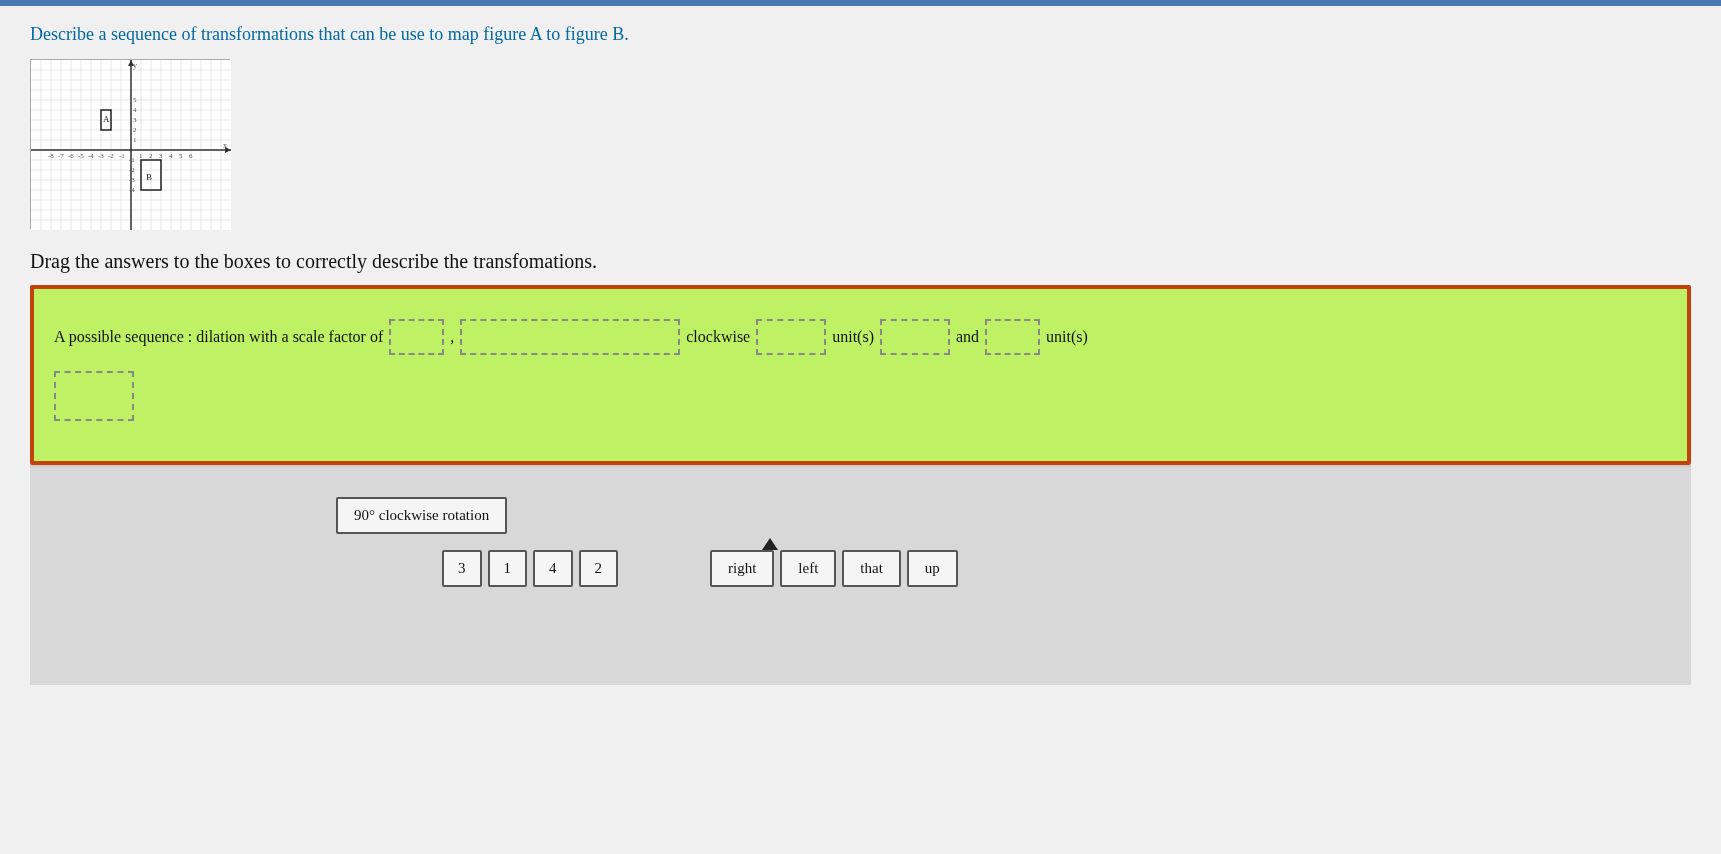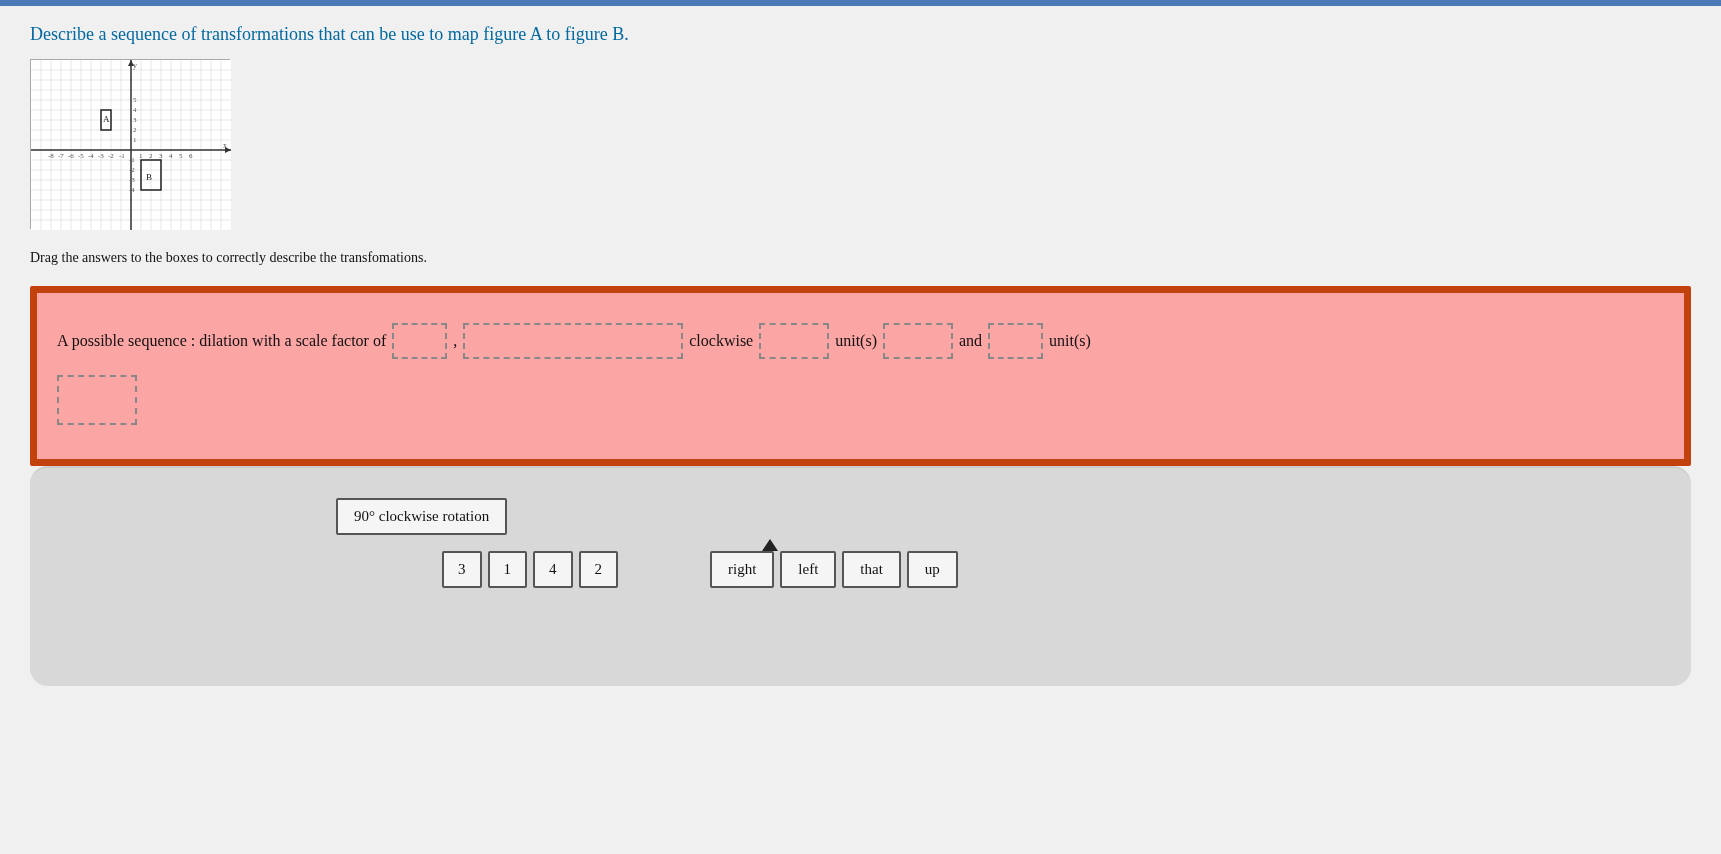--- a/index.html
+++ b/index.html
@@ -43,29 +43,29 @@
       display: inline-block;
     }
 
     
     .graph-svg {
       width: 200px;
       height: 170px;
     }
 
     .drag-instruction {
-      font-size: 14px;
+      font-size: 20px;
       color: #111;
-      margin-bottom: 20px;
+      margin-bottom: 12px;
       font-family: Georgia, serif;
     }
 
     .sequence-box {
-      background: #fca5a5;
-      border: 7px solid #c2410c;
+      background: #bef264;
+      border: 4px solid #c2410c;
       border-radius: 2px;
       padding: 30px 28px 30px 20px;
       min-height: 180px;
       margin-bottom: 0;
     }
 
     .sequence-row {
       display: flex;
       align-items: center;
       flex-wrap: wrap;
@@ -101,21 +101,20 @@
     }
 
     .drag-items-section {
       background: #d8d8d8;
       border-top: 2px solid #ccc;
       padding: 30px 20px 20px 20px;
       min-height: 220px;
       display: flex;
       flex-direction: column;
       gap: 16px;
-      border-radius: 18px;
     }
 
     .drag-items-row {
       display: flex;
       align-items: center;
       gap: 6px;
       flex-wrap: wrap;
     }
 
     .drag-item {

